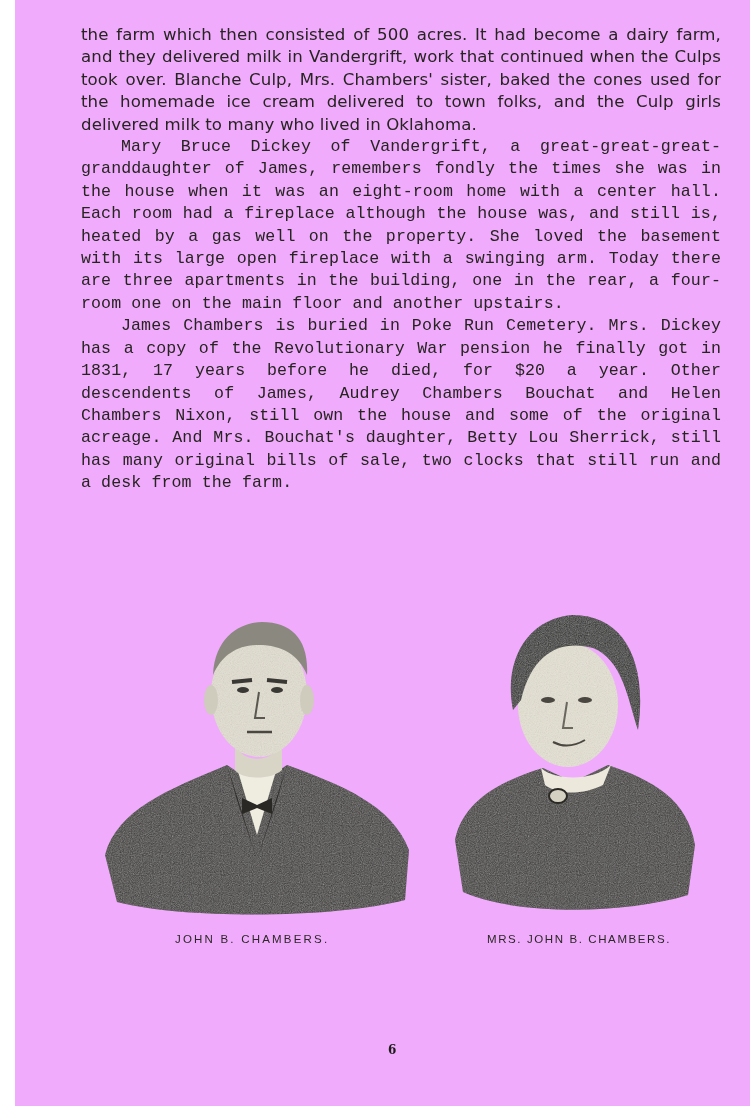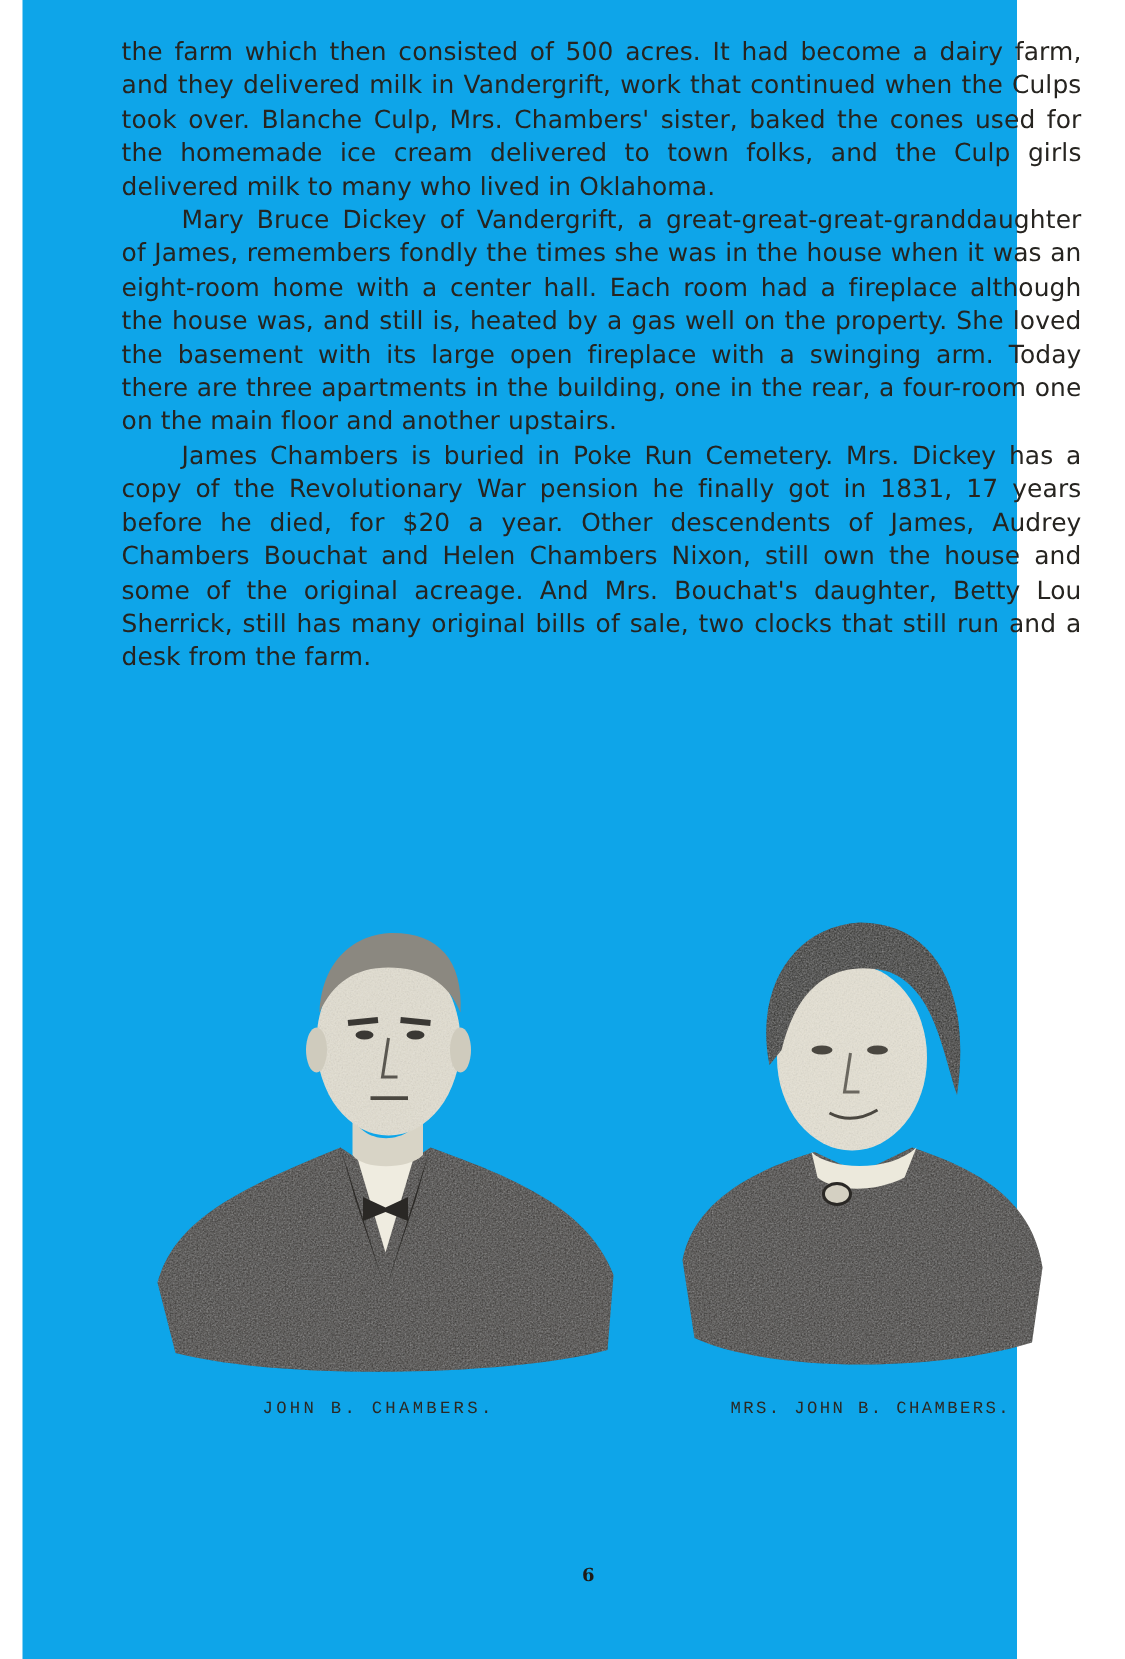--- a/index.html
+++ b/index.html
@@ -2,39 +2,39 @@
 <html><head>
 <meta charset="utf-8">
 <style>
   html, body { margin: 0; padding: 0; }
   body {
     width: 750px; height: 1106px; overflow: hidden;
     background: #ffffff;
     font-family: "DejaVu Sans", sans-serif;
   }
   .page {
-    position: absolute; left: 15px; top: 0; width: 663px; height: 1106px;
-    background: #0ea5e9;
+    position: absolute; left: 15px; top: 0; width: 735px; height: 1106px;
+    background: #f0abfc;
   }
   .body-text {
     position: absolute; left: 66px; top: 24px; width: 640px;
     font-size: 16.6px; line-height: 22.4px; color: #262420;
     letter-spacing: 0.1px;
   }
   .para { margin: 0; text-align: justify; text-align-last: left; }
-  .para.indent { text-indent: 40px; }
+  .para.indent { text-indent: 40px; font-family: Liberation Mono, monospace; }
   .figure {
     position: absolute; top: 600px;
   }
   .fig-left { left: 72px; width: 340px; height: 320px; }
   .fig-right { left: 428px; width: 260px; height: 320px; }
   .portrait { width: 100%; height: 100%; }
   .caption {
     position: absolute; top: 933px;
-    font-family: Liberation Mono, monospace; font-size: 11.5px; letter-spacing: 2.2px;
+    font-family: Liberation Sans, sans-serif; font-size: 11.5px; letter-spacing: 2.2px;
     color: #2a2824;
   }
   .cap-left { left: 160px; }
   .cap-right { left: 472px; letter-spacing: 1.6px; }
   .page-number {
     position: absolute; left: 373px; top: 1043px;
     font-family: "DejaVu Serif", serif; font-weight: bold; font-size: 12px; color: #1e1c18;
   }
 </style>
 </head>

